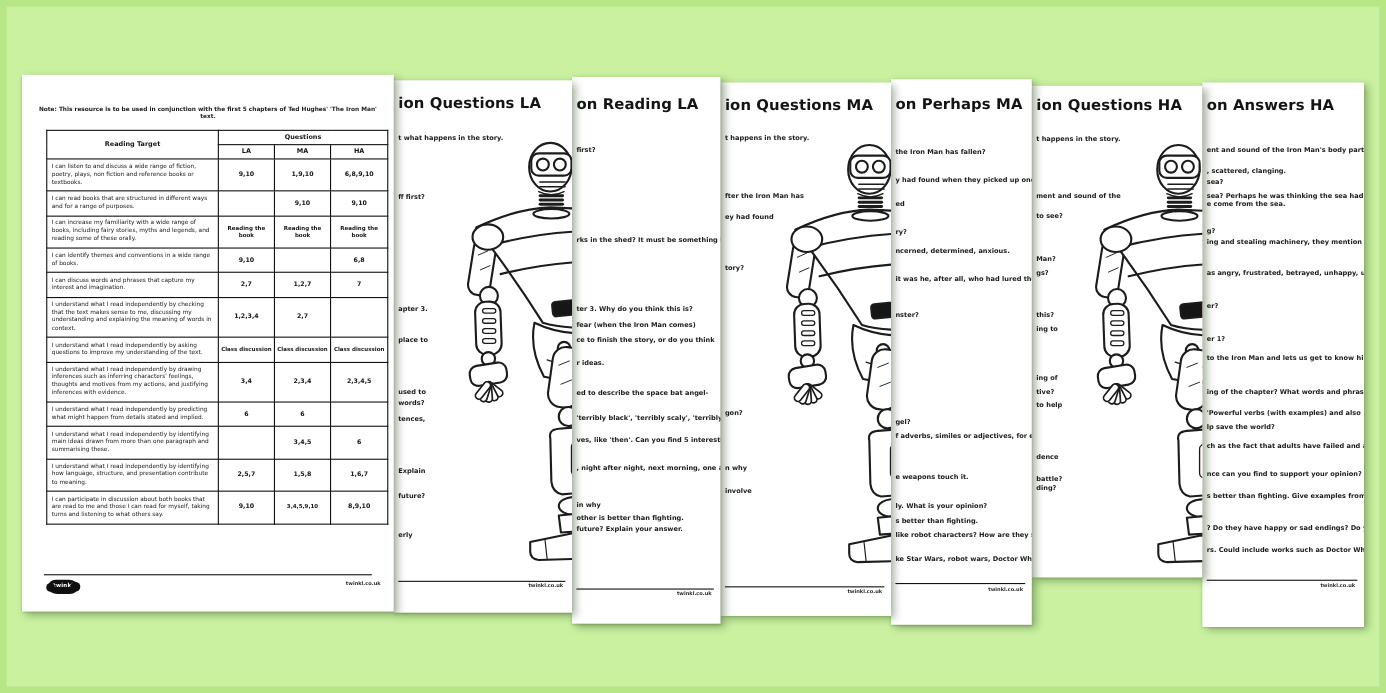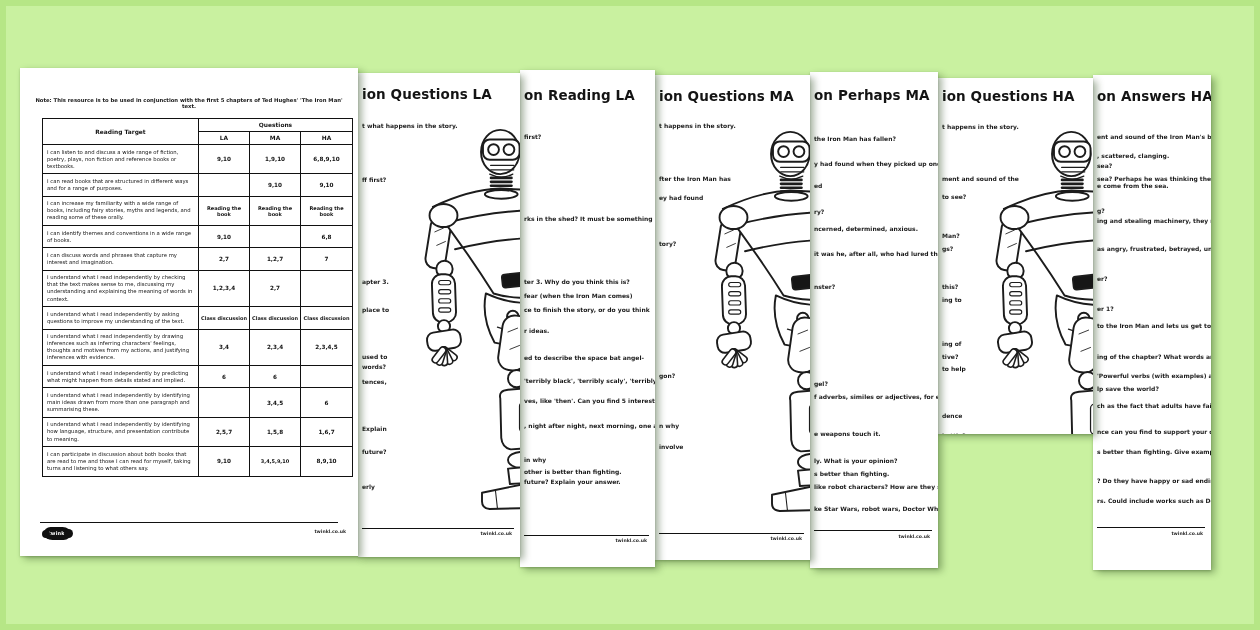--- a/index.html
+++ b/index.html
@@ -343,21 +343,21 @@
       <span class="frag" style="top: 358px;">e weapons touch it.</span>
       <span class="frag" style="top: 385px;">ly. What is your opinion?</span>
       <span class="frag" style="top: 398px;">s better than fighting.</span>
       <span class="frag" style="top: 411px;">like robot characters? How are they similar or</span>
       <span class="frag" style="top: 433px;">ke Star Wars, robot wars, Doctor Who.</span>
     </div>
   <div class="sheet-rule" style="top:458px"></div>
   <div class="sheet-url" style="top:462px">twinkl.co.uk</div>
 </div>
 
-<div class="sheet" style="left:938px;top:78px;width:155px;height:356px;z-index:2">
+<div class="sheet" style="left:938px;top:78px;width:155px;height:447px;z-index:2">
   <div class="sheet-title" style="top:10px">ion Questions HA</div>
   <div class="frag-layer">
       <span class="frag" style="top: 45px;">t happens in the story.</span>
       <span class="frag" style="top: 97px;">ment and sound of the</span>
       <span class="frag" style="top: 115px;">to see?</span>
       <span class="frag" style="top: 154px;">Man?</span>
       <span class="frag" style="top: 167px;">gs?</span>
       <span class="frag" style="top: 205px;">this?</span>
       <span class="frag" style="top: 218px;">ing to</span>
       <span class="frag" style="top: 262px;">ing of</span>
@@ -427,21 +427,21 @@
         <rect x="41.7" y="230" width="6.6" height="19" rx="3.3" transform="rotate(17 45 232)"></rect>
         <rect x="41.7" y="230" width="6.6" height="19" rx="3.3" transform="rotate(38 45 232)"></rect>
       </g>
     </g>
   </svg>
 </div>
   <div class="sheet-rule" style="top:449px"></div>
   <div class="sheet-url" style="top:453px">twinkl.co.uk</div>
 </div>
 
-<div class="sheet" style="left:1093px;top:75px;width:118px;height:495px;z-index:1">
+<div class="sheet" style="left:1093px;top:75px;width:147px;height:495px;z-index:1">
   <div class="sheet-title" style="top:13px">on Answers HA</div>
   <div class="frag-layer">
       <span class="frag" style="top: 58px;">ent and sound of the Iron Man's body parts</span>
       <span class="frag" style="top: 77px;">, scattered, clanging.</span>
       <span class="frag" style="top: 87px;">sea?</span>
       <span class="frag" style="top: 100px;">sea? Perhaps he was thinking the sea had come</span>
       <span class="frag" style="top: 107px;">e come from the sea.</span>
       <span class="frag" style="top: 132px;">g?</span>
       <span class="frag" style="top: 142px;">ing and stealing machinery, they mention they</span>
       <span class="frag" style="top: 170px;">as angry, frustrated, betrayed, unhappy, unfairly</span>

